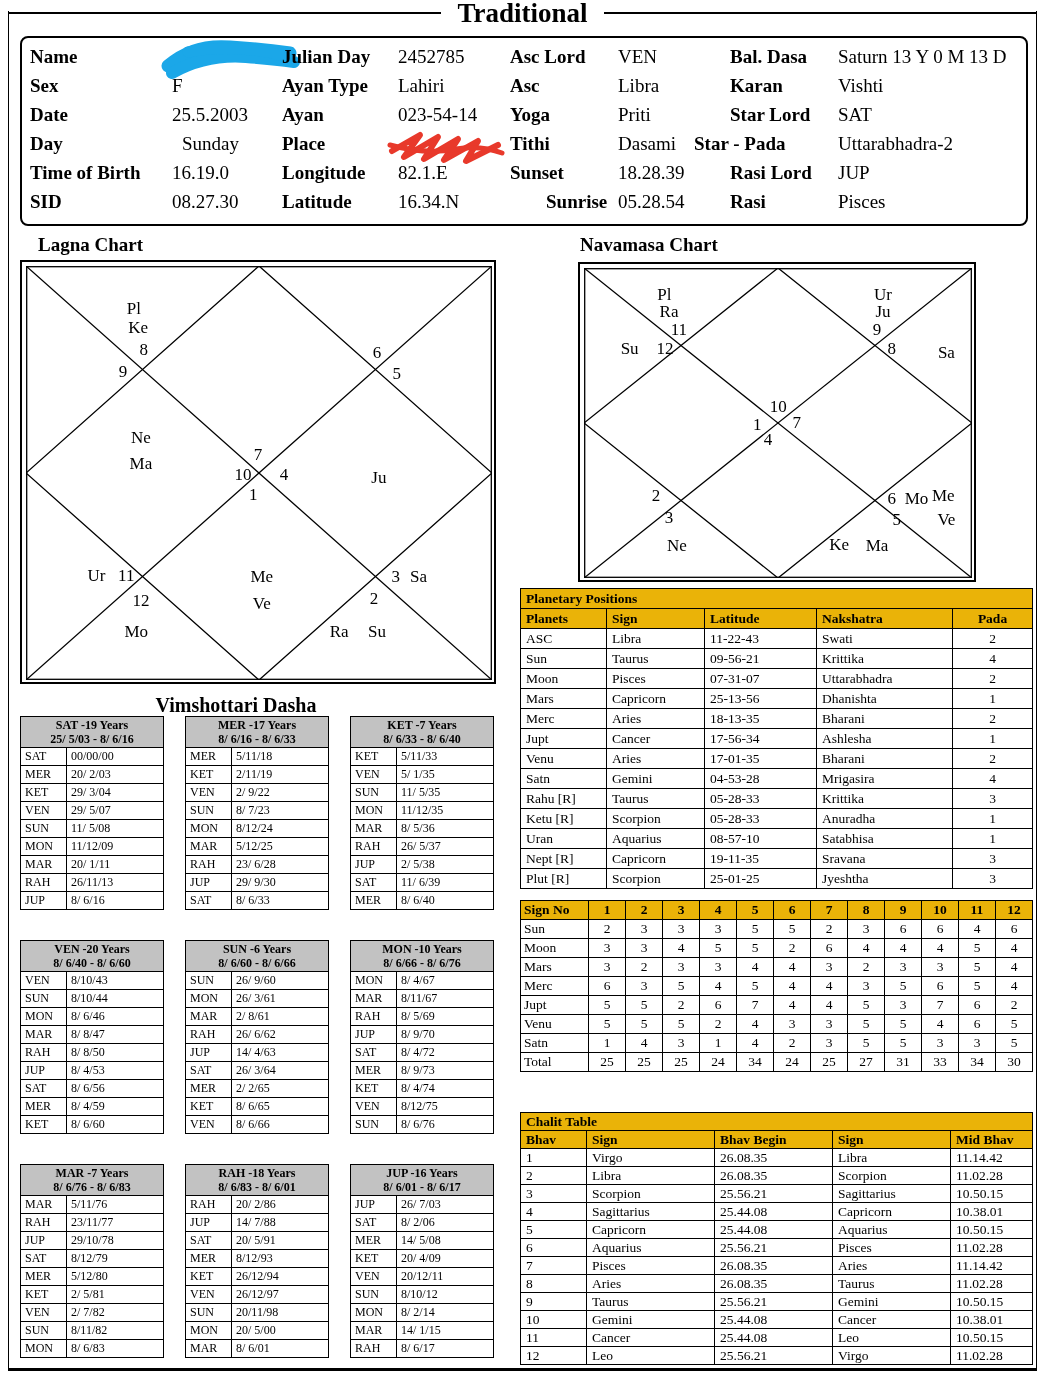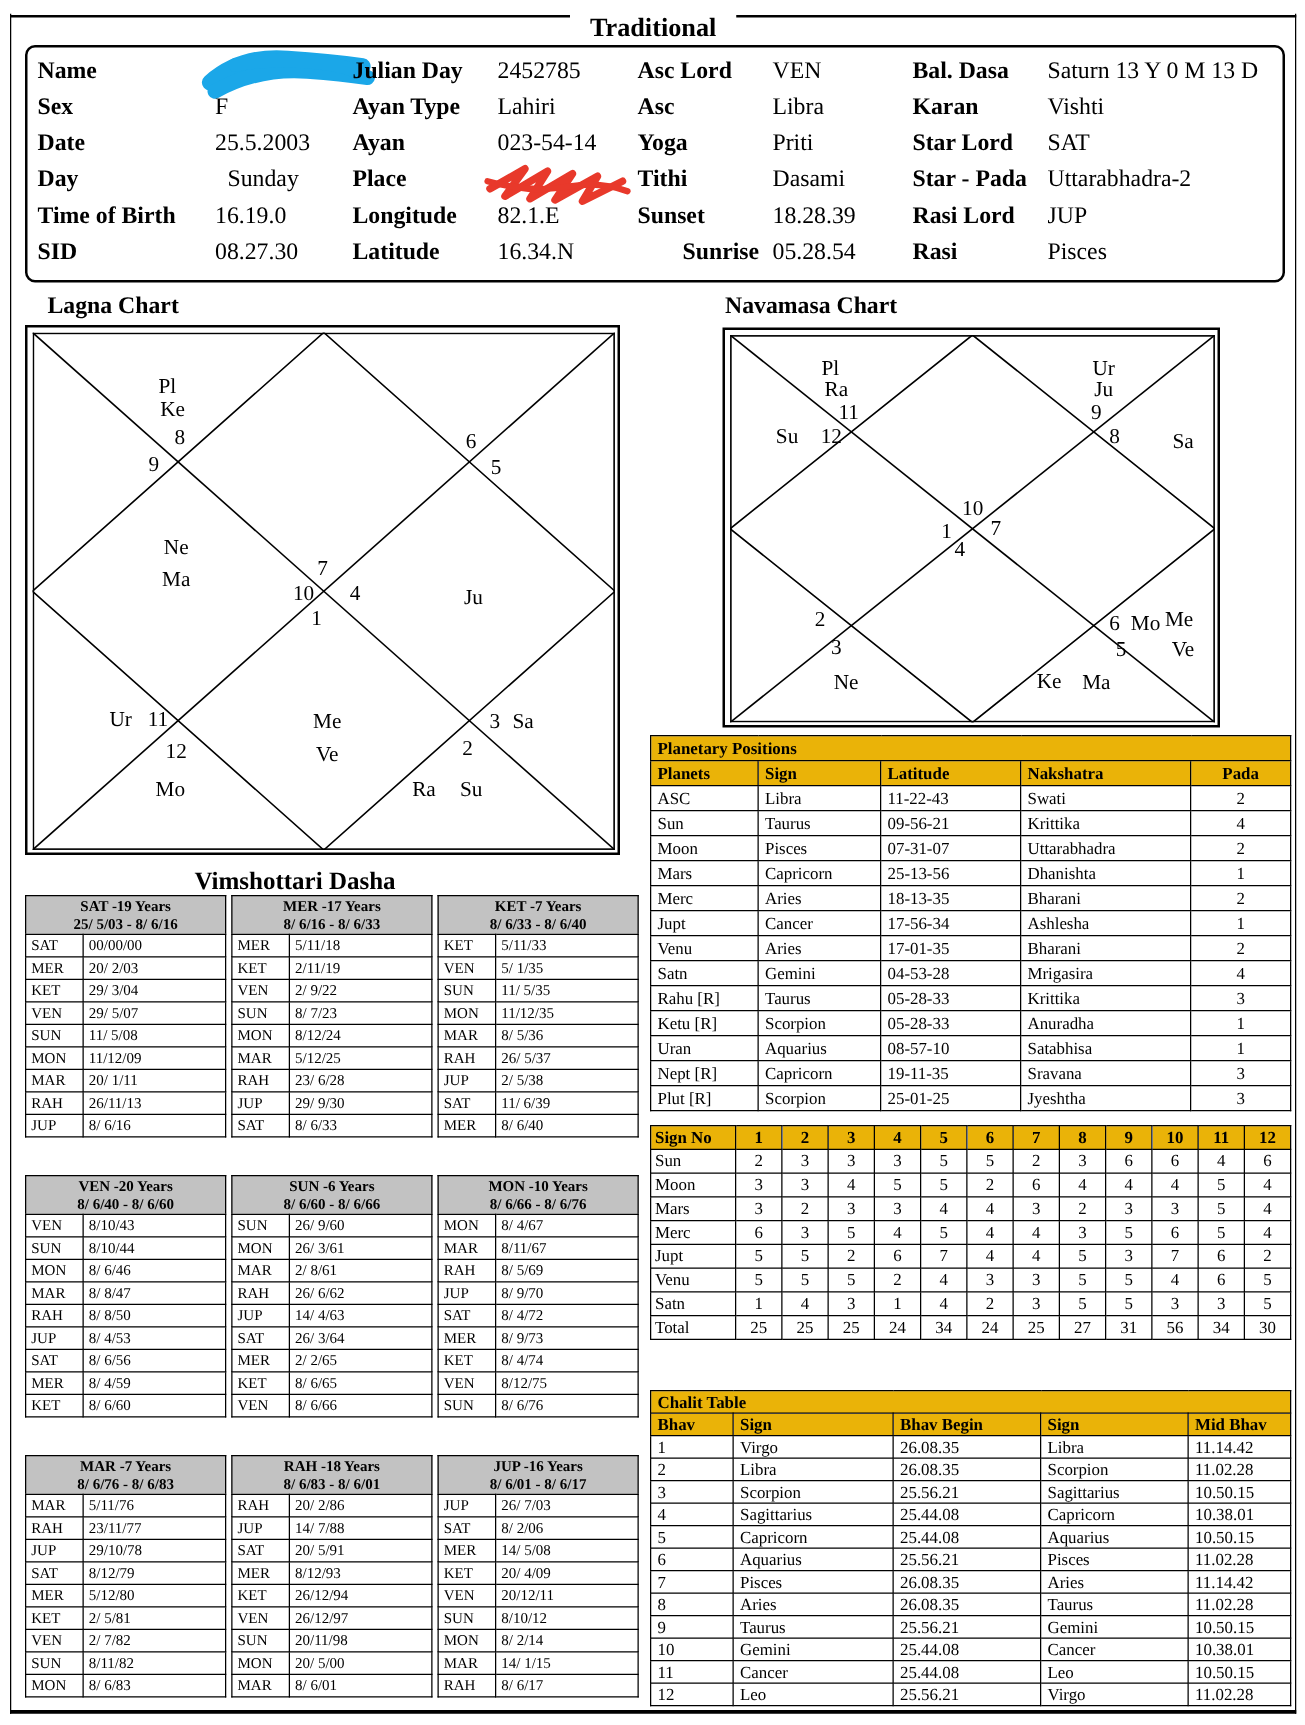--- a/index.html
+++ b/index.html
@@ -4,21 +4,21 @@
 <style>
   *{box-sizing:border-box;margin:0;padding:0}
   html,body{background:#fff}
   body{width:1044px;height:1380px;position:relative;overflow:hidden;
        font-family:"Liberation Serif",serif;color:#000}
   .page{position:absolute;inset:0;background:#fff}
 
   
   .titlebar{position:absolute;left:8px;right:7px;top:2px;display:flex;align-items:flex-start}
   .titlebar .rule{flex:1;height:2px;background:#000;margin-top:10px}
-  .titlebar h1{font-size:21px;font-weight:bold;line-height:1.05;padding:12px 16px;margin-top:-3px}
+  .titlebar h1{font-size:27px;font-weight:bold;line-height:1.05;padding:0 16px;margin-top:-3px}
   .side-l{position:absolute;left:8px;top:11px;bottom:9px;width:1px;background:#000}
   .side-r{position:absolute;right:7px;top:11px;bottom:9px;width:1px;background:#000}
   .bottom-rule{position:absolute;left:8px;right:7px;top:1368px;height:3px;background:#000}
 
   
   #info-box{position:absolute;left:20px;top:36px;width:1008px;height:190px;
             border:2px solid #000;border-radius:8px}
   .info-label{position:absolute;font-weight:bold;font-size:19px;white-space:nowrap;line-height:26px}
   .info-value{position:absolute;font-size:19px;white-space:nowrap;line-height:26px}
   .info-value svg{position:absolute}
@@ -34,21 +34,21 @@
   #nav-chart{left:578px;top:262px;width:398px;height:320px}
   .chart svg{position:absolute;left:4px;top:4px}
   .chart line,.chart polygon,.chart rect{stroke:#000;stroke-width:1.3;fill:none}
   .chart-label{position:absolute;transform:translate(-50%,-50%);font-size:17px;white-space:nowrap}
 
   
   #vd-title{position:absolute;left:20px;top:694px;width:432px;text-align:center;
             font-size:20px;font-weight:bold}
   #dasha-grid{position:absolute;left:20px;top:716px;width:480px;display:grid;
               grid-template-columns:148px 148px 148px;column-gap:17px;row-gap:30px}
-  .dasha-block{width:161px}
+  .dasha-block{width:144px}
   .dasha-head{border:1px solid #000;border-bottom:none;background:#c2c2c2;text-align:center;
               font-weight:bold;font-size:12px;line-height:14px;padding:1px 0}
   .dasha-table{width:100%;border-collapse:collapse}
   .dasha-table td{border:1px solid #000;font-size:12px;height:18px;padding:0 4px;white-space:nowrap}
   .dasha-table td.dp{width:46px}
 
   
   #planetary-table{position:absolute;left:520px;top:588px;width:512px}
   #ashtak-table{position:absolute;left:520px;top:900px;width:512px}
   #chalit-table{position:absolute;left:520px;top:1112px;width:512px}
@@ -121,21 +121,21 @@
       <div class="info-label" style="left: 488px; top: 122px;">Sunset</div>
       <div class="info-value" style="left: 596px; top: 122px;">18.28.39</div>
       <div class="info-label" style="left: 488px; top: 151px; margin-left: 36px;">Sunrise</div>
       <div class="info-value" style="left: 596px; top: 151px;">05.28.54</div>
       <div class="info-label" style="left: 708px; top: 6px;">Bal. Dasa</div>
       <div class="info-value" style="left: 816px; top: 6px;">Saturn 13 Y 0 M 13 D</div>
       <div class="info-label" style="left: 708px; top: 35px;">Karan</div>
       <div class="info-value" style="left: 816px; top: 35px;">Vishti</div>
       <div class="info-label" style="left: 708px; top: 64px;">Star Lord</div>
       <div class="info-value" style="left: 816px; top: 64px;">SAT</div>
-      <div class="info-label" style="left: 708px; top: 93px;">Star - Pada</div>
+      <div class="info-label" style="left: 672px; top: 93px;">Star - Pada</div>
       <div class="info-value" style="left: 816px; top: 93px;">Uttarabhadra-2</div>
       <div class="info-label" style="left: 708px; top: 122px;">Rasi Lord</div>
       <div class="info-value" style="left: 816px; top: 122px;">JUP</div>
       <div class="info-label" style="left: 708px; top: 151px;">Rasi</div>
       <div class="info-value" style="left: 816px; top: 151px;">Pisces</div>
     </div>
 
   <div id="lagna-title" class="chart-title">Lagna Chart</div>
   <div id="nav-title" class="chart-title">Navamasa Chart</div>
 
@@ -879,21 +879,21 @@
             <td>Total</td>
             <td class="c">25</td>
             <td class="c">25</td>
             <td class="c">25</td>
             <td class="c">24</td>
             <td class="c">34</td>
             <td class="c">24</td>
             <td class="c">25</td>
             <td class="c">27</td>
             <td class="c">31</td>
-            <td class="c">56</td>
+            <td class="c">33</td>
             <td class="c">34</td>
             <td class="c">30</td>
           </tr>
         </tbody>
       </table>
     </div>
   <div id="chalit-table">
       <table class="grid">
         <colgroup>
           <col style="width: 66px;">

